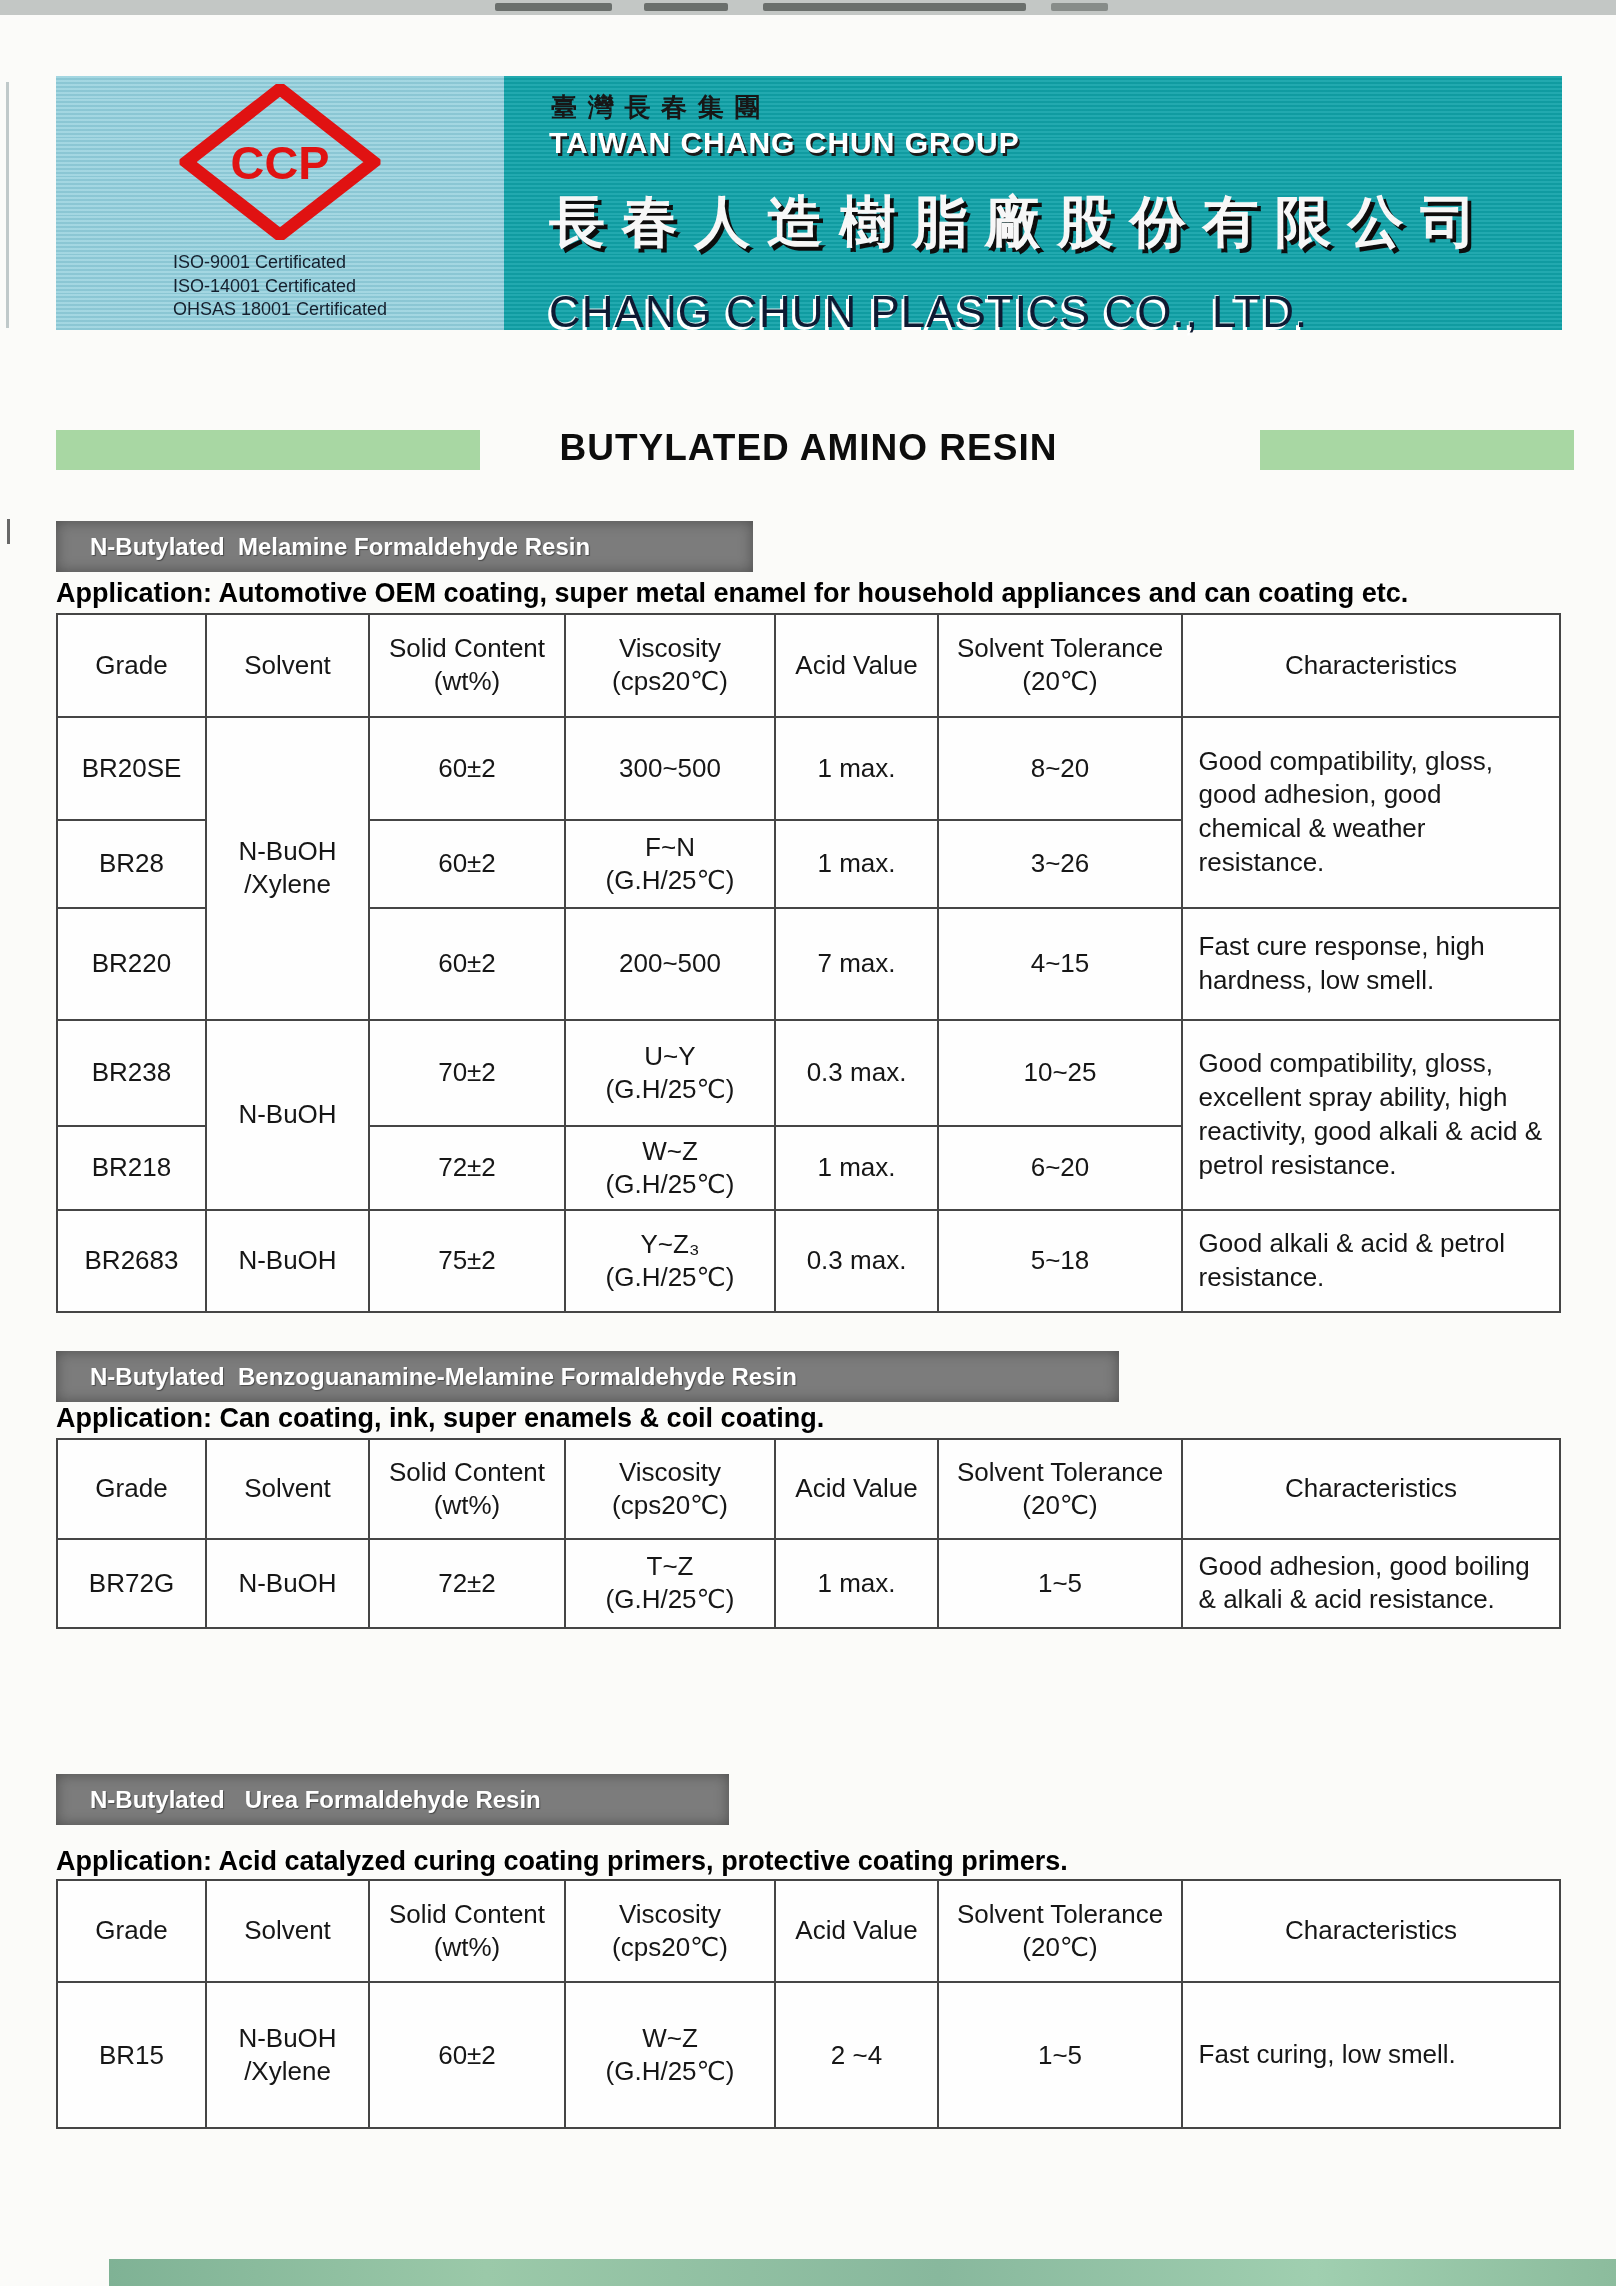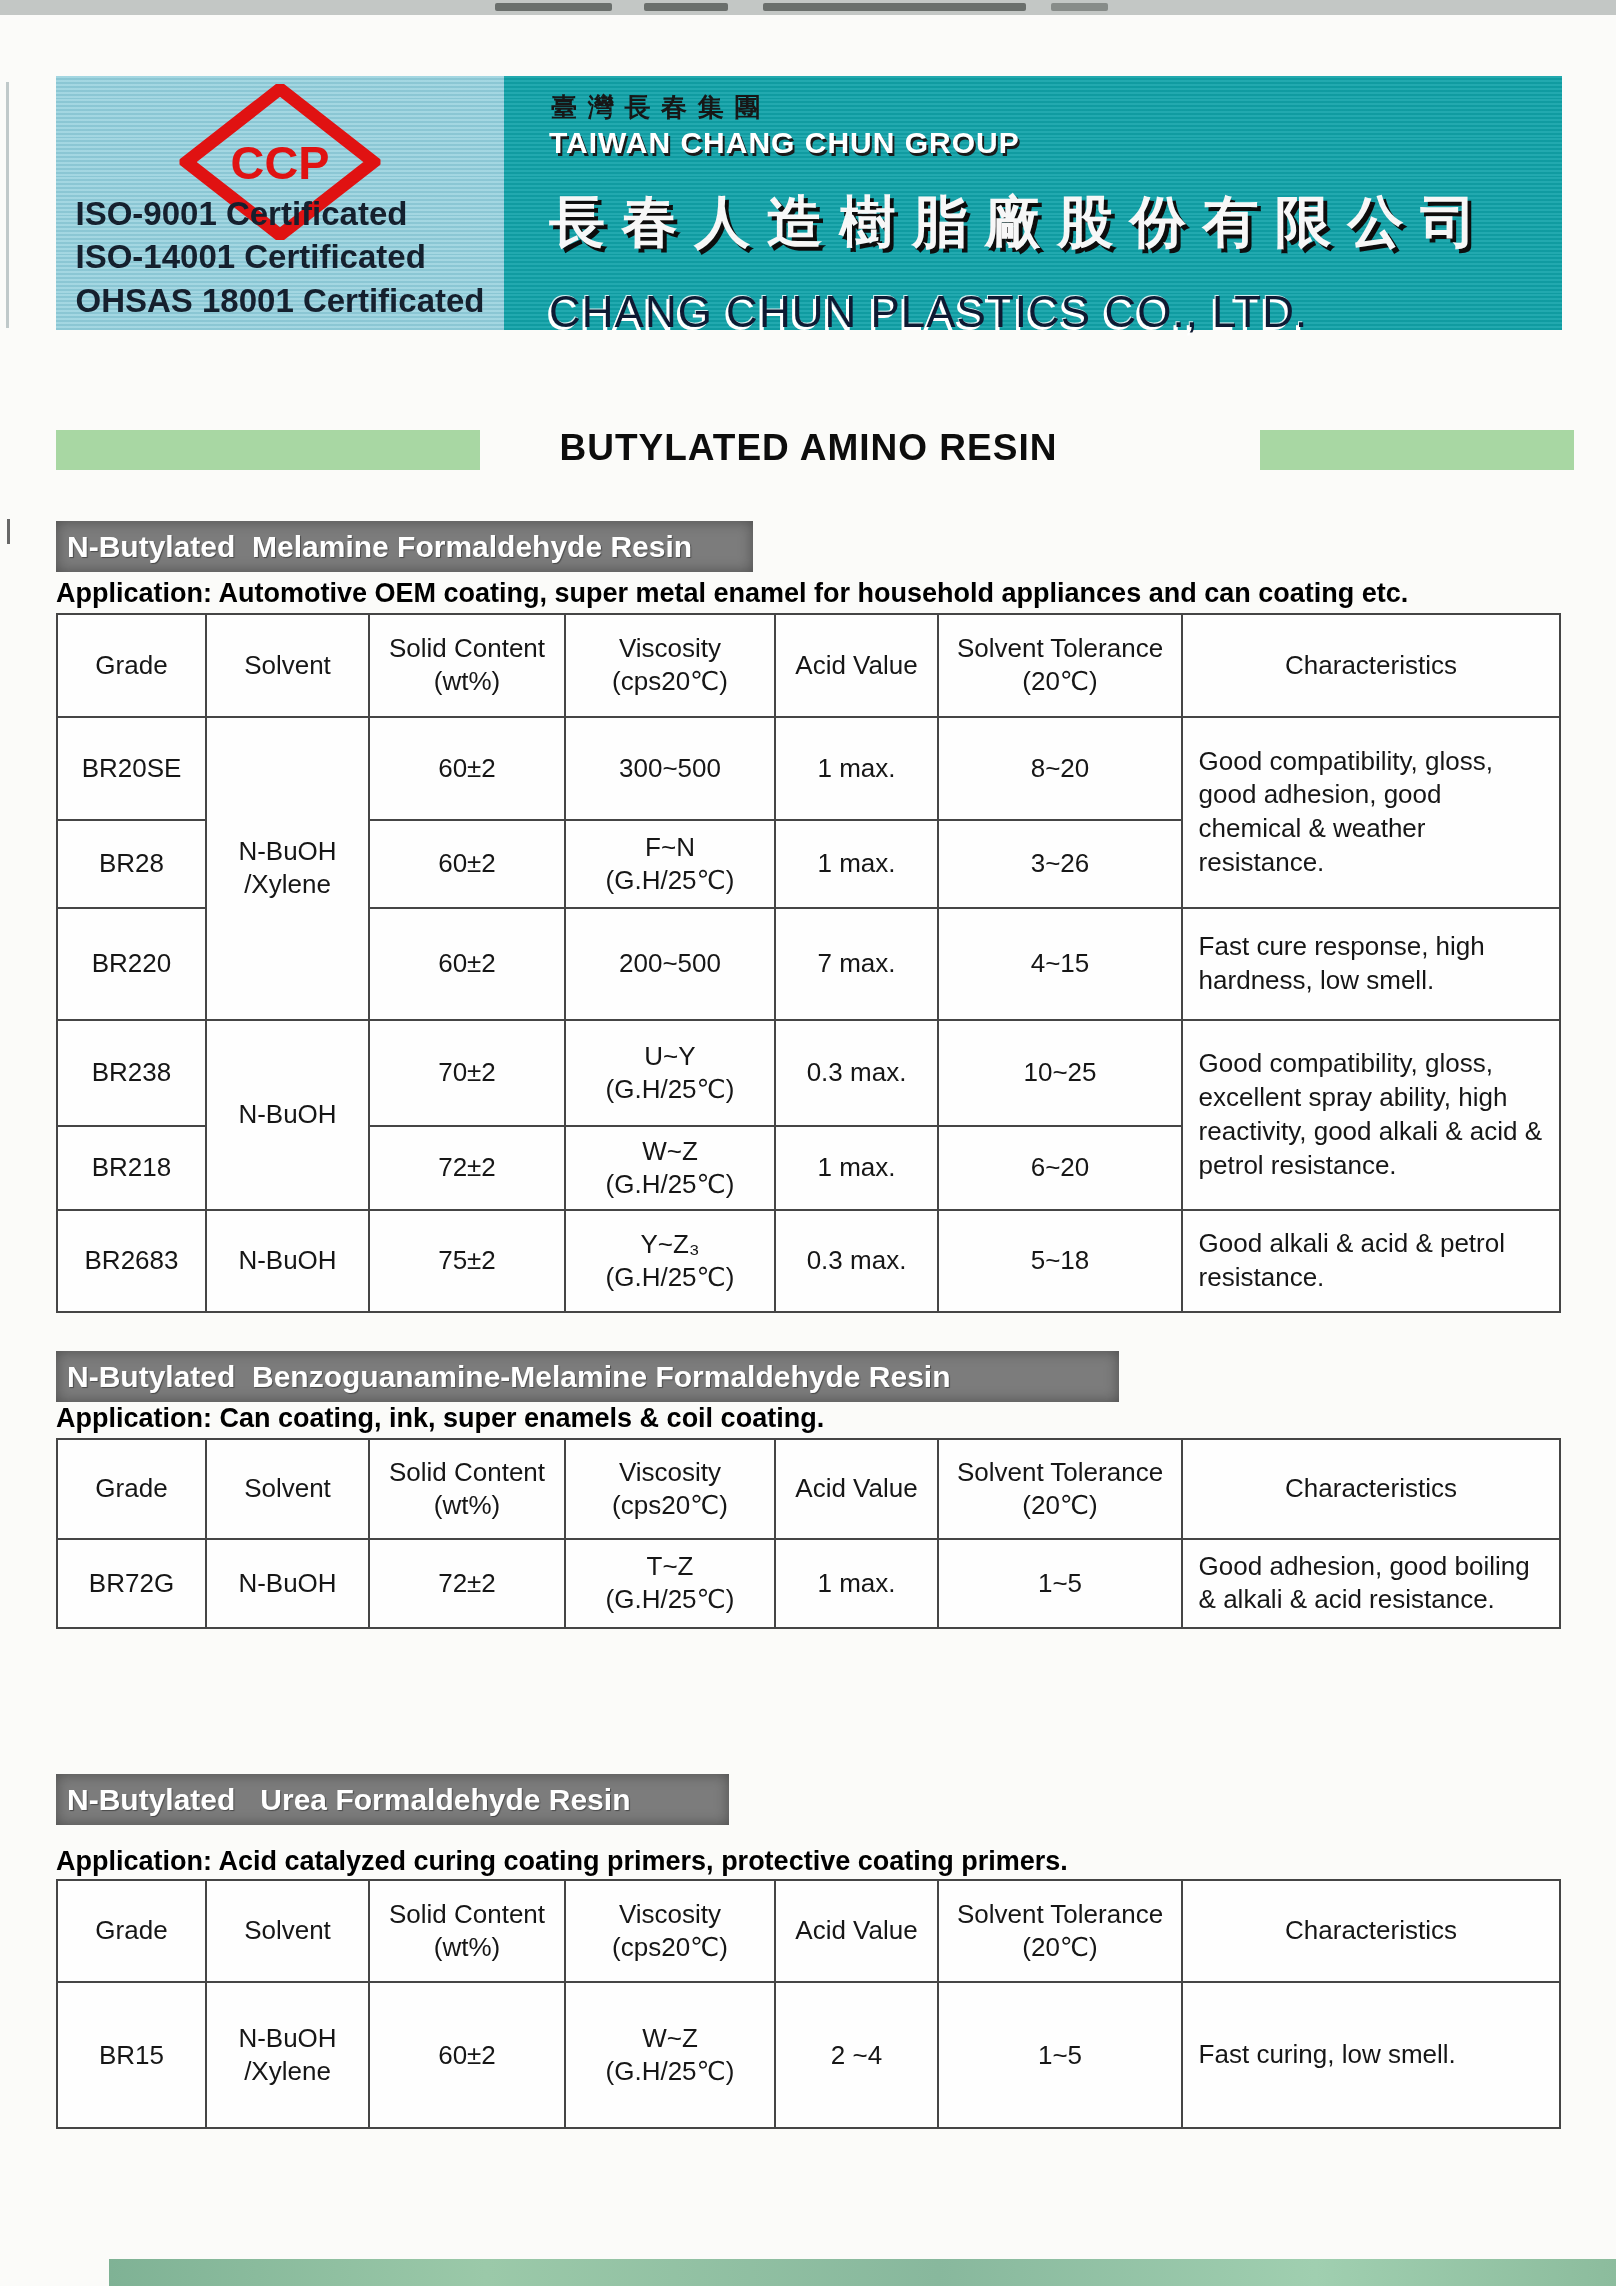--- a/index.html
+++ b/index.html
@@ -23,42 +23,42 @@
     width:448px; height:100%; position:relative; background:#92cfdc;
     background-image:repeating-linear-gradient(180deg, rgba(255,255,255,.16) 0 2px, rgba(0,40,60,.05) 2px 3.9px);
   }
   .header-right {
     flex:1; height:100%; position:relative; background:#11a3a9;
     background-image:repeating-linear-gradient(180deg, rgba(255,255,255,.07) 0 2px, rgba(0,30,30,.06) 2px 3.9px);
   }
   .ccp-svg { position:absolute; left:50%; transform:translateX(-50%); top:7.8px; }
   .certs { position:absolute; left:0; bottom:7.8px; width:100%; text-align:center; }
   .certs-inner { display:inline-block; text-align:left; }
-  .cert-line { font-size:33px; font-weight:bold; color:#15202e; line-height:1.32; }
+  .cert-line { font-size:18px; font-weight:normal; color:#15202e; line-height:1.32; }
   .group-zh { position:absolute; left:47px; top:13.7px; font-size:26px; font-weight:bold; color:#171717;
     letter-spacing:10.7px; font-family:"DejaVu Serif",serif; }
   .group-en { position:absolute; left:45px; top:50px; font-size:30px; font-weight:bold; color:#ffffff;
     letter-spacing:1px; text-shadow:2px 2.9px 0 #1b1b1b; }
   .company-zh { position:absolute; left:45px; top:109px; font-size:56px; font-weight:bold; color:#f7f7f7;
     letter-spacing:16.6px; white-space:nowrap; text-shadow:3.9px 3.9px 0 #0d0d0d; font-family:"DejaVu Serif",serif; }
   .company-en { position:absolute; left:45px; top:211px; font-size:44px; font-weight:normal; color:#0e1a33;
     letter-spacing:1px; text-shadow:-2.9px 2.9px 0 #ffffff, -1px -1px 0 rgba(255,255,255,.8); }
 
   
   .green-bar { position:absolute; height:40px; top:430px; background:#a8d7a3; }
   .green-left { left:56px; width:424px; }
   .green-right { left:1260px; width:314px; }
   .doc-title { position:absolute; left:0; top:427px; width:1617px; text-align:center; margin:0;
     font-size:37px; font-weight:bold; color:#0d0d0d; letter-spacing:1px; }
 
   
   .section { position:absolute; left:56px; width:1503px; }
   .sec1 { top:521px; } .sec2 { top:1351px; } .sec3 { top:1774px; }
   .sec-bar { height:51px; background:#7c7c7c; box-shadow:inset 0 0 13.7px rgba(40,40,40,.55); }
-  .sec-bar span { display:inline-block; padding-left:11px; line-height:51px; font-size:30px; font-weight:bold;
+  .sec-bar span { display:inline-block; padding-left:34px; line-height:51px; font-size:24px; font-weight:bold;
     color:#ffffff; white-space:pre; text-shadow:1px 1px 1px rgba(40,40,40,.6); }
   .application { margin:0; font-size:27px; font-weight:bold; color:#000; white-space:pre-wrap; }
   .app1 { margin-top:5.9px; } .app2 { margin-top:1px; } .app3 { margin-top:21px; }
   .tbl1 { margin-top:3.9px; } .tbl2 { margin-top:3.9px; } .tbl3 { margin-top:2px; }
 
   
   table.spec { border-collapse:collapse; table-layout:fixed; width:1503px; background:#fefefe; border:2.9px solid #3a3a3a; }
   table.spec th, table.spec td {
     border:2px solid #454545; font-size:26px; font-weight:normal; color:#161616;
     text-align:center; vertical-align:middle; padding:3.9px 5.9px; overflow:hidden;

